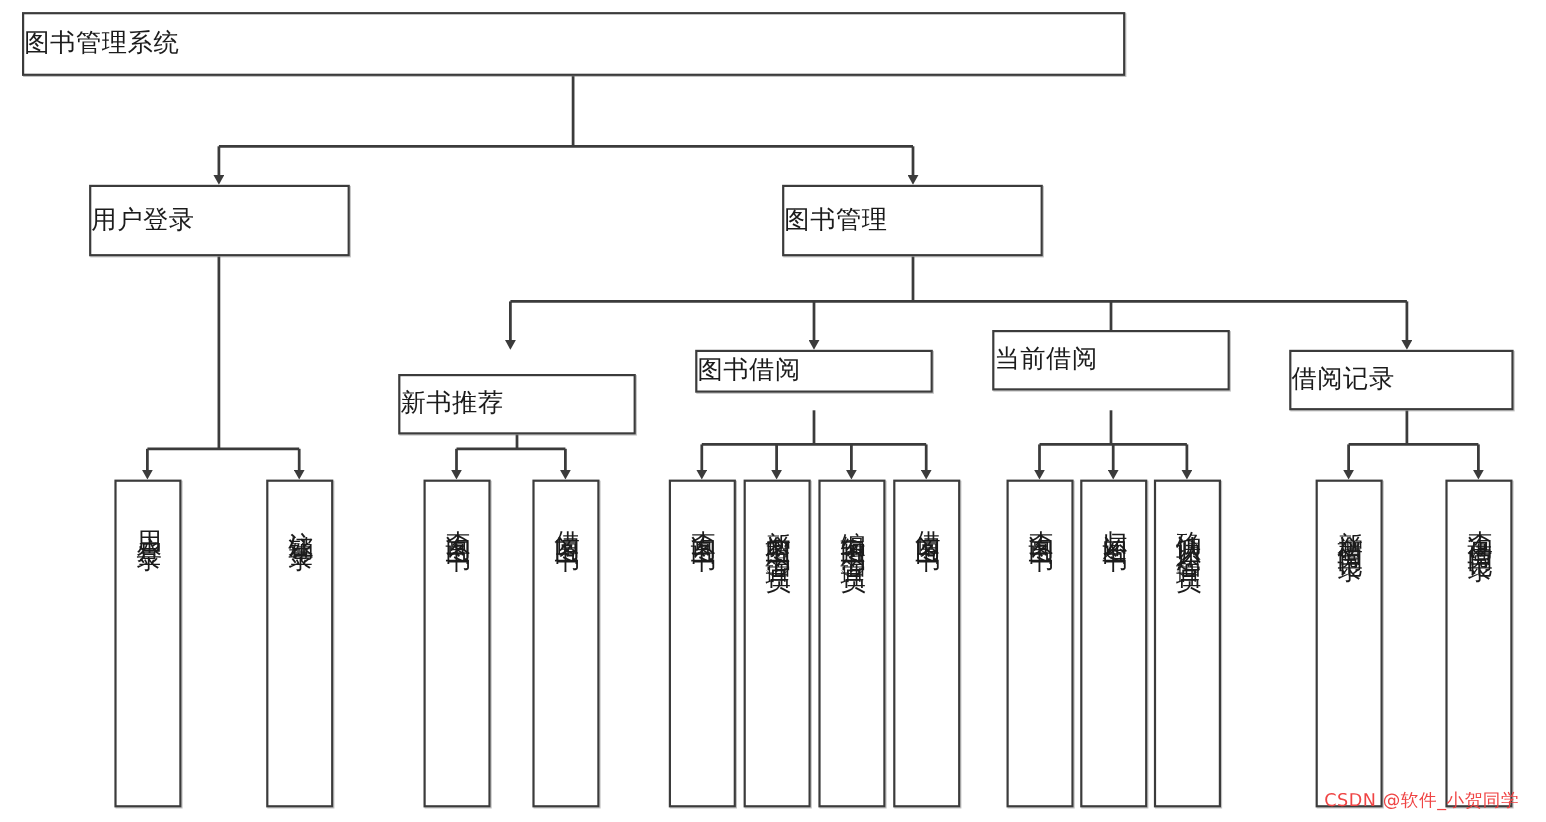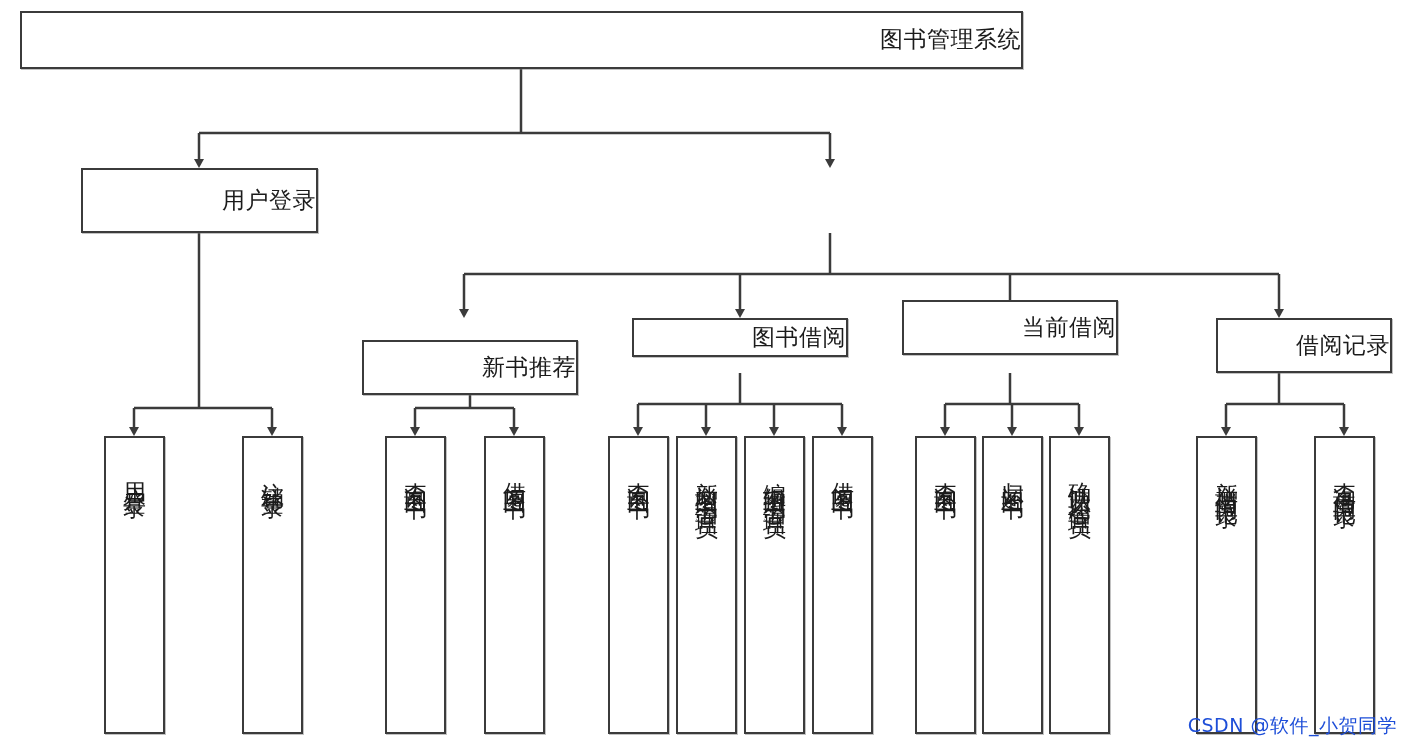--- a/index.html
+++ b/index.html
@@ -25,21 +25,21 @@
     width: 1405px;
     height: 747px;
     pointer-events: none;
   }
   .node {
     position: absolute;
     background: #ffffff;
     border: 2.5px solid #3b3b3b;
     display: flex;
     align-items: center;
-    justify-content: flex-end;
+    justify-content: flex-start;
     box-shadow: 1px 1px 0 0 rgba(120,120,120,0.45);
   }
   .node-label {
     color: #1b1b1b;
     line-height: 1.18;
     letter-spacing: 0.5px;
     white-space: nowrap;
   }
   .node.horizontal .node-label {
     font-size: 23px;
@@ -52,24 +52,24 @@
   .node.vertical .node-label {
     writing-mode: vertical-rl;
     text-orientation: upright;
     font-size: 23px;
     letter-spacing: 5px;
     line-height: 1;
     white-space: nowrap;
   }
   #watermark {
     position: absolute;
-    right: 8px;
+    right: 24px;
     bottom: 8px;
-    font-size: 19px;
-    color: #1d4ed8;
+    font-size: 16px;
+    color: #ef4444;
     letter-spacing: 0.5px;
     user-select: none;
     white-space: nowrap;
   }
 </style>
 </head>
 <body>
 
 <div id="diagram-root">
 
@@ -123,31 +123,34 @@
     </g>
   </svg>
 
   <div class="node horizontal" style="left:20px; top:11px; width:1003px; height:58px;">
     <span class="node-label">图书管理系统</span>
   </div>
 
   <div class="node horizontal" style="left:81px; top:168px; width:237px; height:65px;">
     <span class="node-label">用户登录</span>
   </div>
+  <div class="node horizontal" style="left:711px; top:168px; width:237px; height:65px;">
+    <span class="node-label">图书管理</span>
+  </div>
 
   <div class="node horizontal" style="left:362px; top:318px; width:216px; height:55px;margin-top:22px;">
     <span class="node-label">新书推荐</span>
   </div>
   <div class="node horizontal" style="left:632px; top:318px; width:216px; height:39px;">
     <span class="node-label">图书借阅</span>
   </div>
   <div class="node horizontal" style="left:902px; top:300px; width:216px; height:55px;">
     <span class="node-label">当前借阅</span>
   </div>
-  <div class="node horizontal" style="left:1216px; top:318px; width:176px; height:55px;">
+  <div class="node horizontal" style="left:1172px; top:318px; width:204px; height:55px;">
     <span class="node-label">借阅记录</span>
   </div>
 
   <div class="node vertical" style="left:104px; top:436px; width:61px; height:298px;">
     <span class="node-label">用户登录</span>
   </div>
   <div class="node vertical" style="left:242px; top:436px; width:61px; height:298px;">
     <span class="node-label">注销登录</span>
   </div>
 

